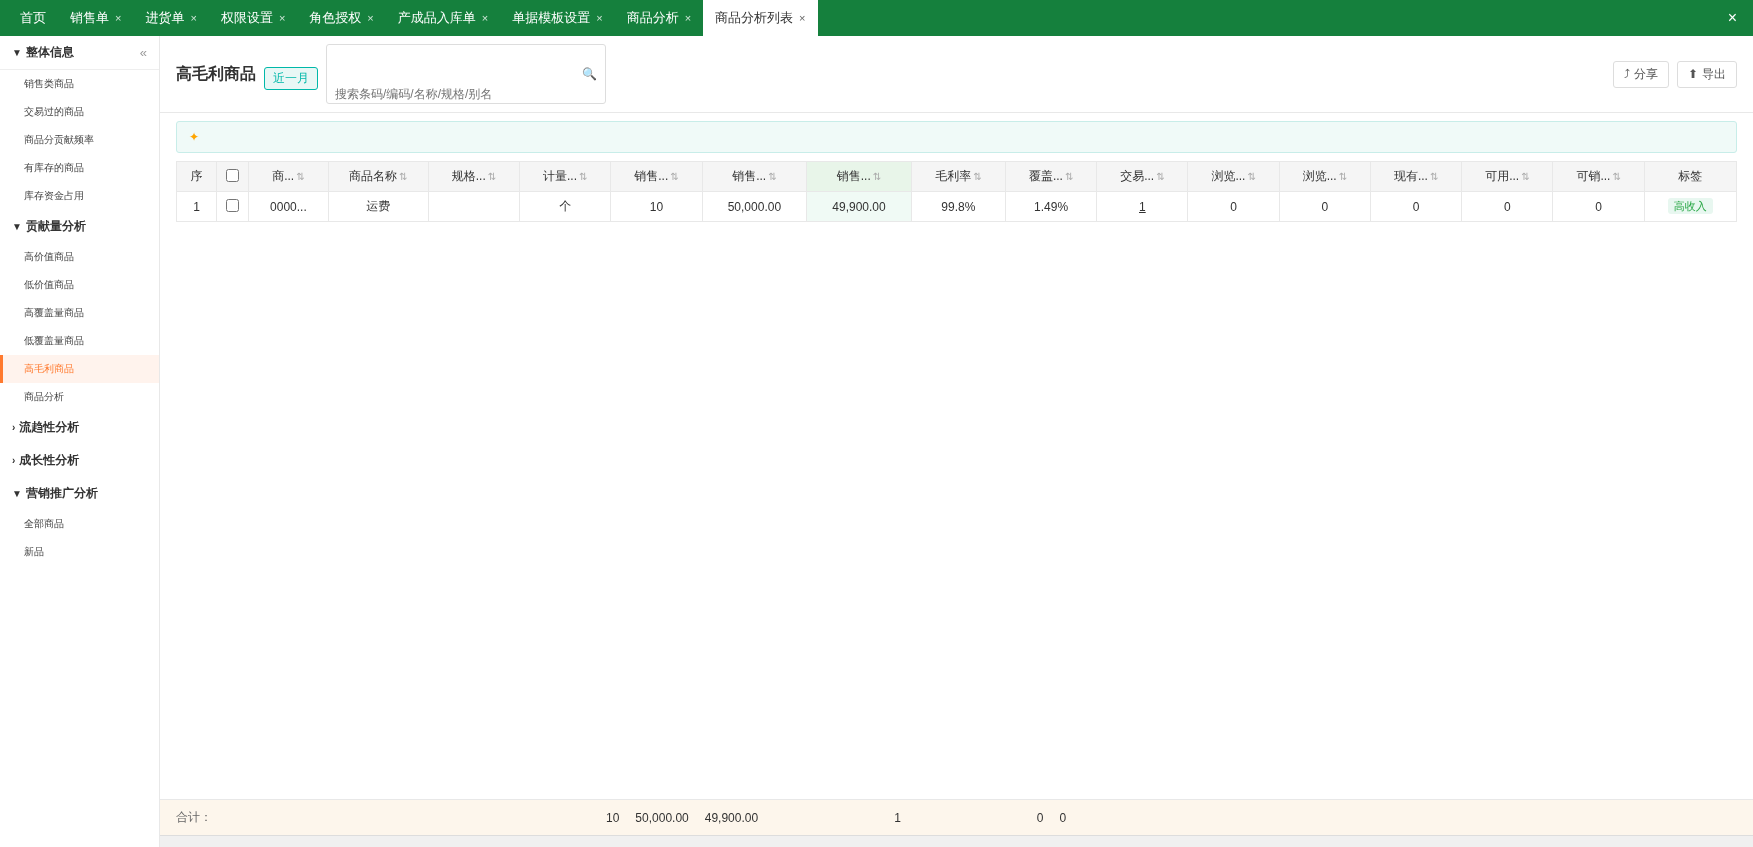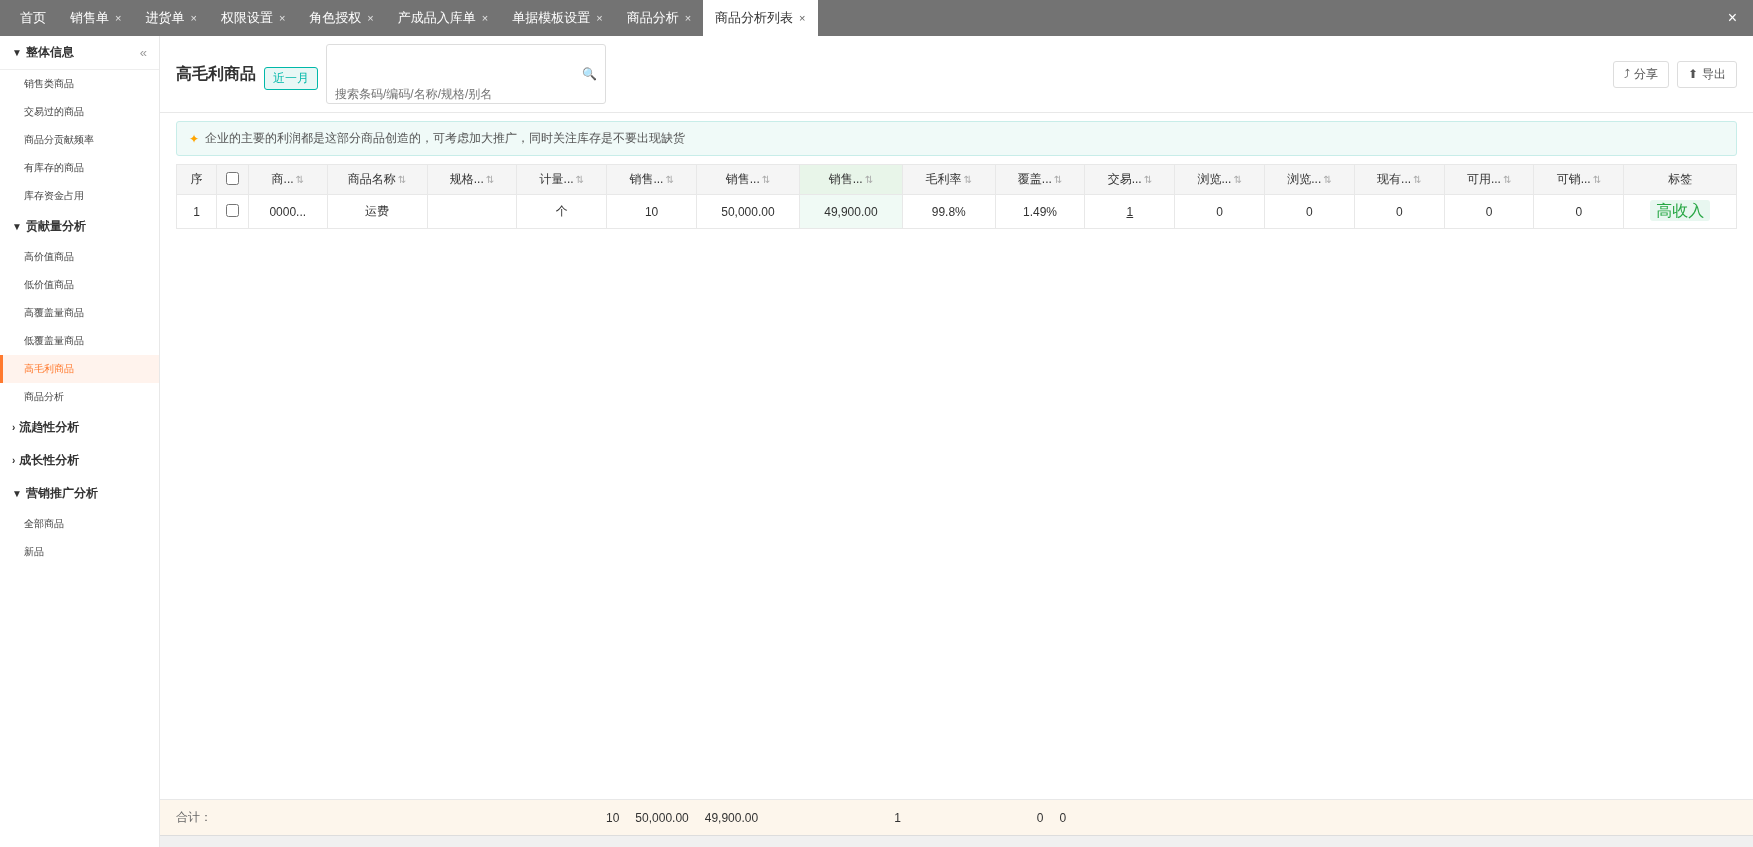--- a/index.html
+++ b/index.html
@@ -2,21 +2,21 @@
 <html><head>
   <meta charset="utf-8">
   <style>
     * { margin: 0; padding: 0; box-sizing: border-box; }
     body { font-family: "Microsoft YaHei", Arial, sans-serif; font-size: 12px; background: #f0f0f0; overflow: hidden; width: 1753px; height: 847px; }
 
     
     .top-nav {
       display: flex;
       align-items: center;
-      background: #737373;
+      background: #15803d;
       height: 36px;
       padding: 0 8px;
       color: #fff;
     }
     .top-nav .nav-item {
       padding: 0 12px;
       height: 36px;
       display: flex;
       align-items: center;
       cursor: pointer;
@@ -199,21 +199,21 @@
       border: 1px solid #e8e8e8;
       padding: 6px 8px;
       text-align: center;
       color: #333;
     }
     .tag-high-income {
       background: #e8f7f0;
       color: #28a745;
       padding: 2px 6px;
       border-radius: 3px;
-      font-size: 16px;
+      font-size: 11px;
     }
 
     
     .footer-bar {
       display: flex;
       align-items: center;
       background: #fdf6ec;
       border-top: 1px solid #e8e8e8;
       padding: 6px 16px;
       font-size: 12px;
@@ -349,21 +349,20 @@
         <span>分享</span>
       </button>
       <button class="header-action-btn">
         <span>⬆</span>
         <span>导出</span>
       </button>
     </div>
 
     <div class="info-bar">
       <span class="info-icon">✦</span>
-      <span>企业的主要的利润都是这部分商品创造的，可考虑加大推广，同时关注库存是不要出现缺货</span>
     </div>
 
     <div class="table-wrapper">
       <table>
         <thead>
           <tr>
             <th style="width:40px;">
               <div class="col-inner">
                   <span>序</span>
                 </div>

